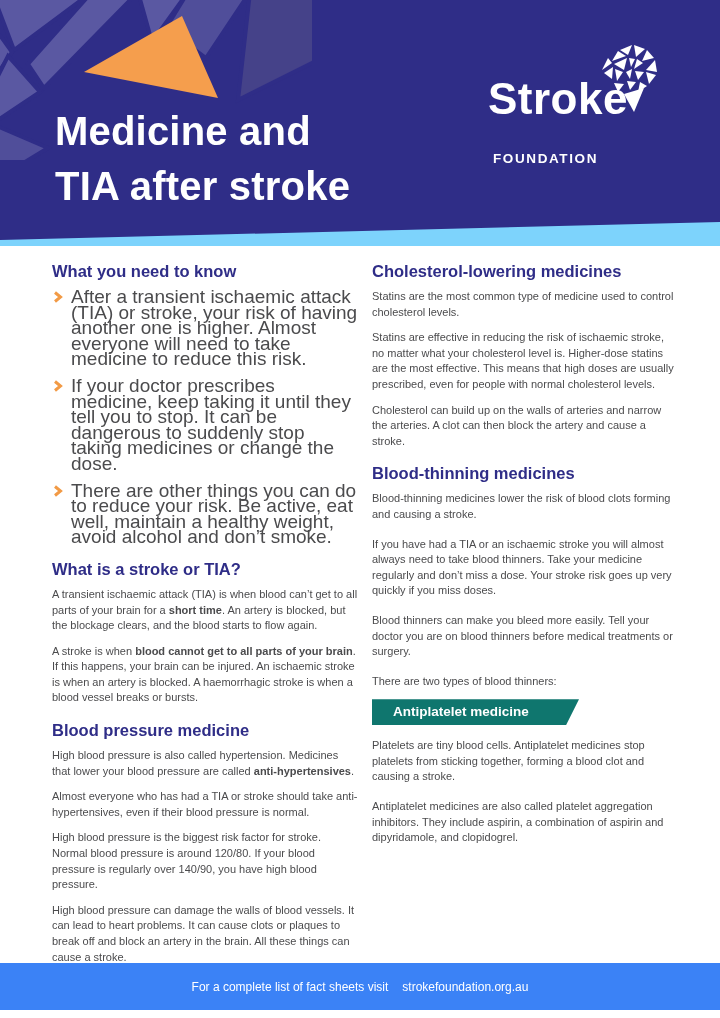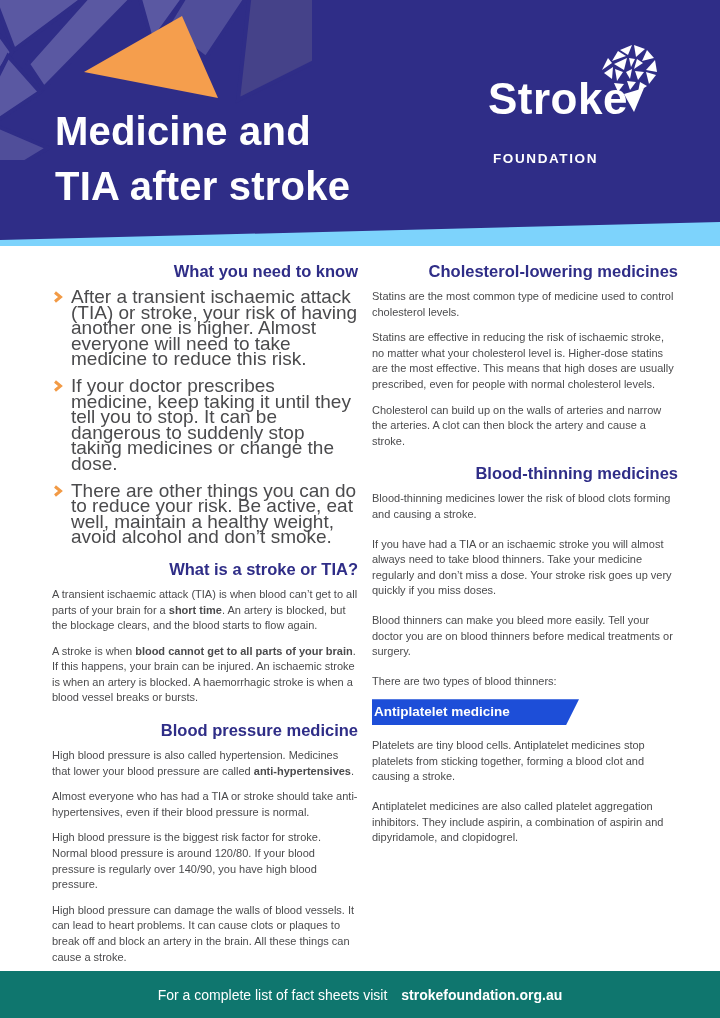--- a/index.html
+++ b/index.html
@@ -18,40 +18,40 @@
   .pattern-svg { position:absolute; top:0; left:0; }
   .page-title { position:absolute; top:104px; left:55px; color:#ffffff;
     font-size:40px; font-weight:bold; line-height:55px; letter-spacing:0.2px; }
   .logo { position:absolute; top:42px; left:484px; width:170px; height:100px; color:#ffffff; }
   .logo-stroke { position:absolute; top:32px; left:4px; font-size:44px; font-weight:bold; letter-spacing:0.5px; }
   .logo-foundation { position:absolute; top:82px; left:9px; font-size:13.5px; font-weight:bold; letter-spacing:1.6px;margin-top:27px; }
   .brain-svg { position:absolute; top:0px; left:116px; }
   
   .content { position:absolute; top:262px; left:52px; width:626px; display:flex; gap:14px; }
   .col { width:306px; }
-  .sec-heading { color:#2f2d87; font-size:16.5px; font-weight:bold; margin:15px 0 8px 0;text-align:right; }
+  .sec-heading { color:#2f2d87; font-size:16.5px; font-weight:bold; margin:15px 0 8px 0; }
   .sec-heading.first { margin-top:0; }
   .para { font-size:11px; line-height:15.6px; margin-bottom:10px; }
   .para.spaced { margin-bottom:14px; }
   .para strong, .bullet strong { color:#4b4b4d; }
   .bullets { list-style:none; }
   .bullet { position:relative; padding-left:19px; font-size:19px; line-height:15.6px; margin-bottom:11px; }
   .bullet .chev { position:absolute; left:1px; top:2px; }
   .banner {
     width:207px; height:26px; line-height:26px; margin:4px 0 13px 0;
-    background:#1d4ed8; color:#ffffff; font-size:13.5px; font-weight:bold;
-    padding-left:2px; clip-path:polygon(0 0, 100% 0, calc(100% - 13px) 100%, 0 100%);
+    background:#0f766e; color:#ffffff; font-size:13.5px; font-weight:bold;
+    padding-left:21px; clip-path:polygon(0 0, 100% 0, calc(100% - 13px) 100%, 0 100%);
   }
   
   .footer {
-    position:absolute; left:0; right:0; bottom:0; height:47px; background:#0f766e;
+    position:absolute; left:0; right:0; bottom:8px; height:47px; background:#3b82f6;
     display:flex; align-items:center; justify-content:center;
-    color:#ffffff; font-size:14px;
+    color:#ffffff; font-size:12px;
   }
-  .footer .url { font-weight:bold; margin-left:14px; }
+  .footer .url { font-weight:normal; margin-left:14px; }
 </style>
 </head>
 <body>
 
 <div class="page">
 
   <div class="header">
     <div class="header-blue">
 
       <svg class="pattern-svg" width="312" height="160" viewBox="0 0 312 160">

